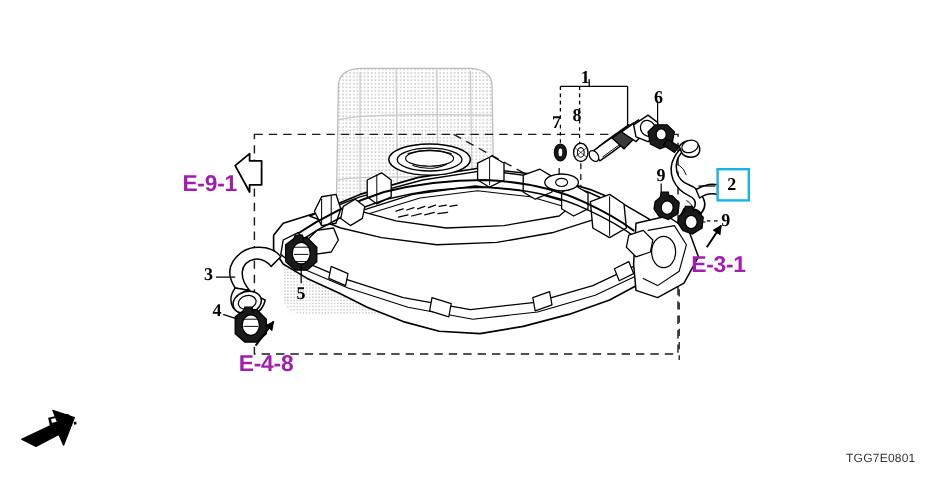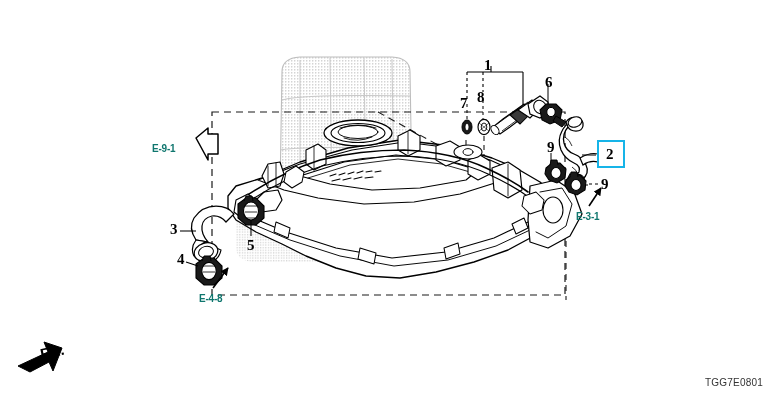--- a/index.html
+++ b/index.html
@@ -30,23 +30,23 @@
     font-weight: 700;
     font-size: 15px;
     color: #000000;
     line-height: 1;
     white-space: nowrap;
   }
   .ref-label {
     position: absolute;
     font-family: "Liberation Sans", sans-serif;
     font-weight: 700;
-    font-size: 10px;
+    font-size: 19px;
     letter-spacing: -0.2px;
-    color: #0f766e;
+    color: #a21caf;
     line-height: 1;
     white-space: nowrap;
   }
   .fr-label {
     position: absolute;
     font-family: "Liberation Sans", sans-serif;
     font-weight: 700;
     font-size: 15px;
     color: #000000;
     line-height: 1;

